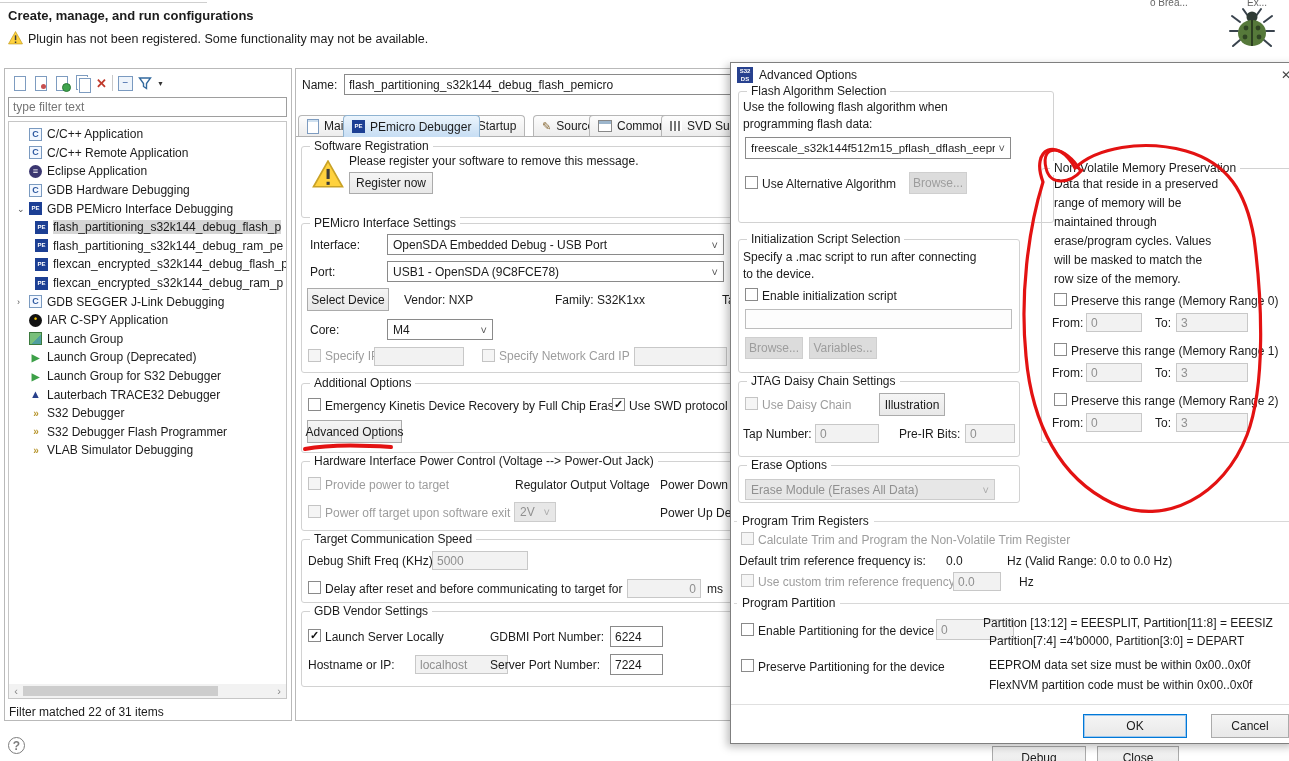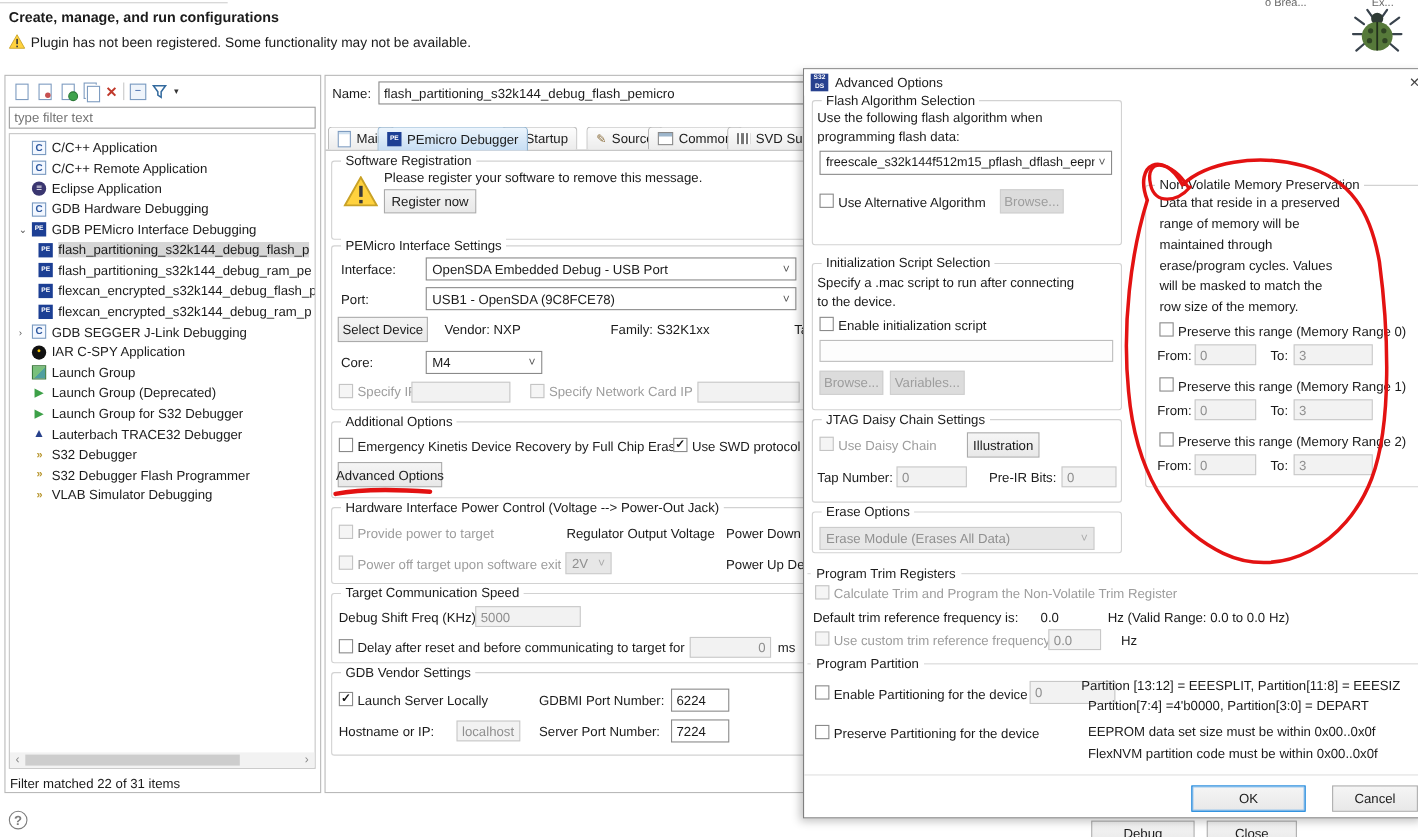--- a/index.html
+++ b/index.html
@@ -323,40 +323,40 @@
       <div class="lbl" style="left:405px;top:42px;">ms</div>
     </div>
 
     <div class="grp" style="left:5px;top:542px;width:700px;height:76px;">
       <span class="glabel">GDB Vendor Settings</span>
       <span class="cb" style="left:6px;top:17px;">✓</span>
       <div class="lbl" style="left:23px;top:18px;">Launch Server Locally</div>
       <div class="lbl" style="left:188px;top:18px;">GDBMI Port Number:</div>
       <input class="inp" style="left: 308px; top: 14px; width: 53px; height: 21px;" value="6224">
       <div class="lbl" style="left:6px;top:46px;">Hostname or IP:</div>
-      <input class="inp dis" disabled="" style="left: 113px; top: 43px; width: 58px; height: 19px;" value="localhost">
+      <input class="inp dis" disabled="" style="left: 113px; top: 43px; width: 93px; height: 19px;" value="localhost">
       <div class="lbl" style="left:188px;top:46px;">Server Port Number:</div>
       <input class="inp" style="left: 308px; top: 42px; width: 53px; height: 21px;" value="7224">
     </div>
   </div>
 
   <div class="btn" style="left:992px;top:746px;width:94px;height:24px;">Debug</div>
   <div class="btn" style="left:1097px;top:746px;width:82px;height:24px;">Close</div>
 
   <div class="abs" style="left:730px;top:62px;width:566px;height:682px;background:#fff;border:1px solid #7f7f7f;box-sizing:border-box;box-shadow:-3px 3px 8px rgba(0,0,0,0.25);z-index:20;overflow:hidden;">
 
     <div class="abs" style="left:0;top:0;width:100%;height:24px;background:#fff;">
       <span class="abs" style="left:6px;top:4px;width:16px;height:16px;background:#27418f;color:#fff;font-size:6px;font-weight:bold;text-align:center;line-height:8px;">
         <span>S32</span><br><span>DS</span>
       </span>
       <span class="lbl" style="left:28px;top:5px;">Advanced Options</span>
       <span class="lbl" style="left:550px;top:5px;color:#444;font-size:12px;">✕</span>
     </div>
 
-    <div class="grp" style="left:7px;top:28px;width:282px;height:132px;">
+    <div class="grp" style="left:7px;top:28px;width:316px;height:132px;">
       <span class="glabel">Flash Algorithm Selection</span>
       <div class="lbl" style="left:4px;top:8px;">Use the following flash algorithm when</div>
       <div class="lbl" style="left:4px;top:25px;">programming flash data:</div>
       <div class="combo" style="left:6px;top:45px;width:266px;height:22px;font-size:11.5px;">
         <span style="overflow:hidden;text-overflow:clip;">freescale_s32k144f512m15_pflash_dflash_eepr</span>
           <span class="arr">˅</span>
       </div>
       <span class="cb" style="left:6px;top:84px;"></span>
       <div class="lbl" style="left:23px;top:85px;">Use Alternative Algorithm</div>
       <div class="btn dis" style="left:170px;top:80px;width:58px;height:22px;">Browse...</div>

